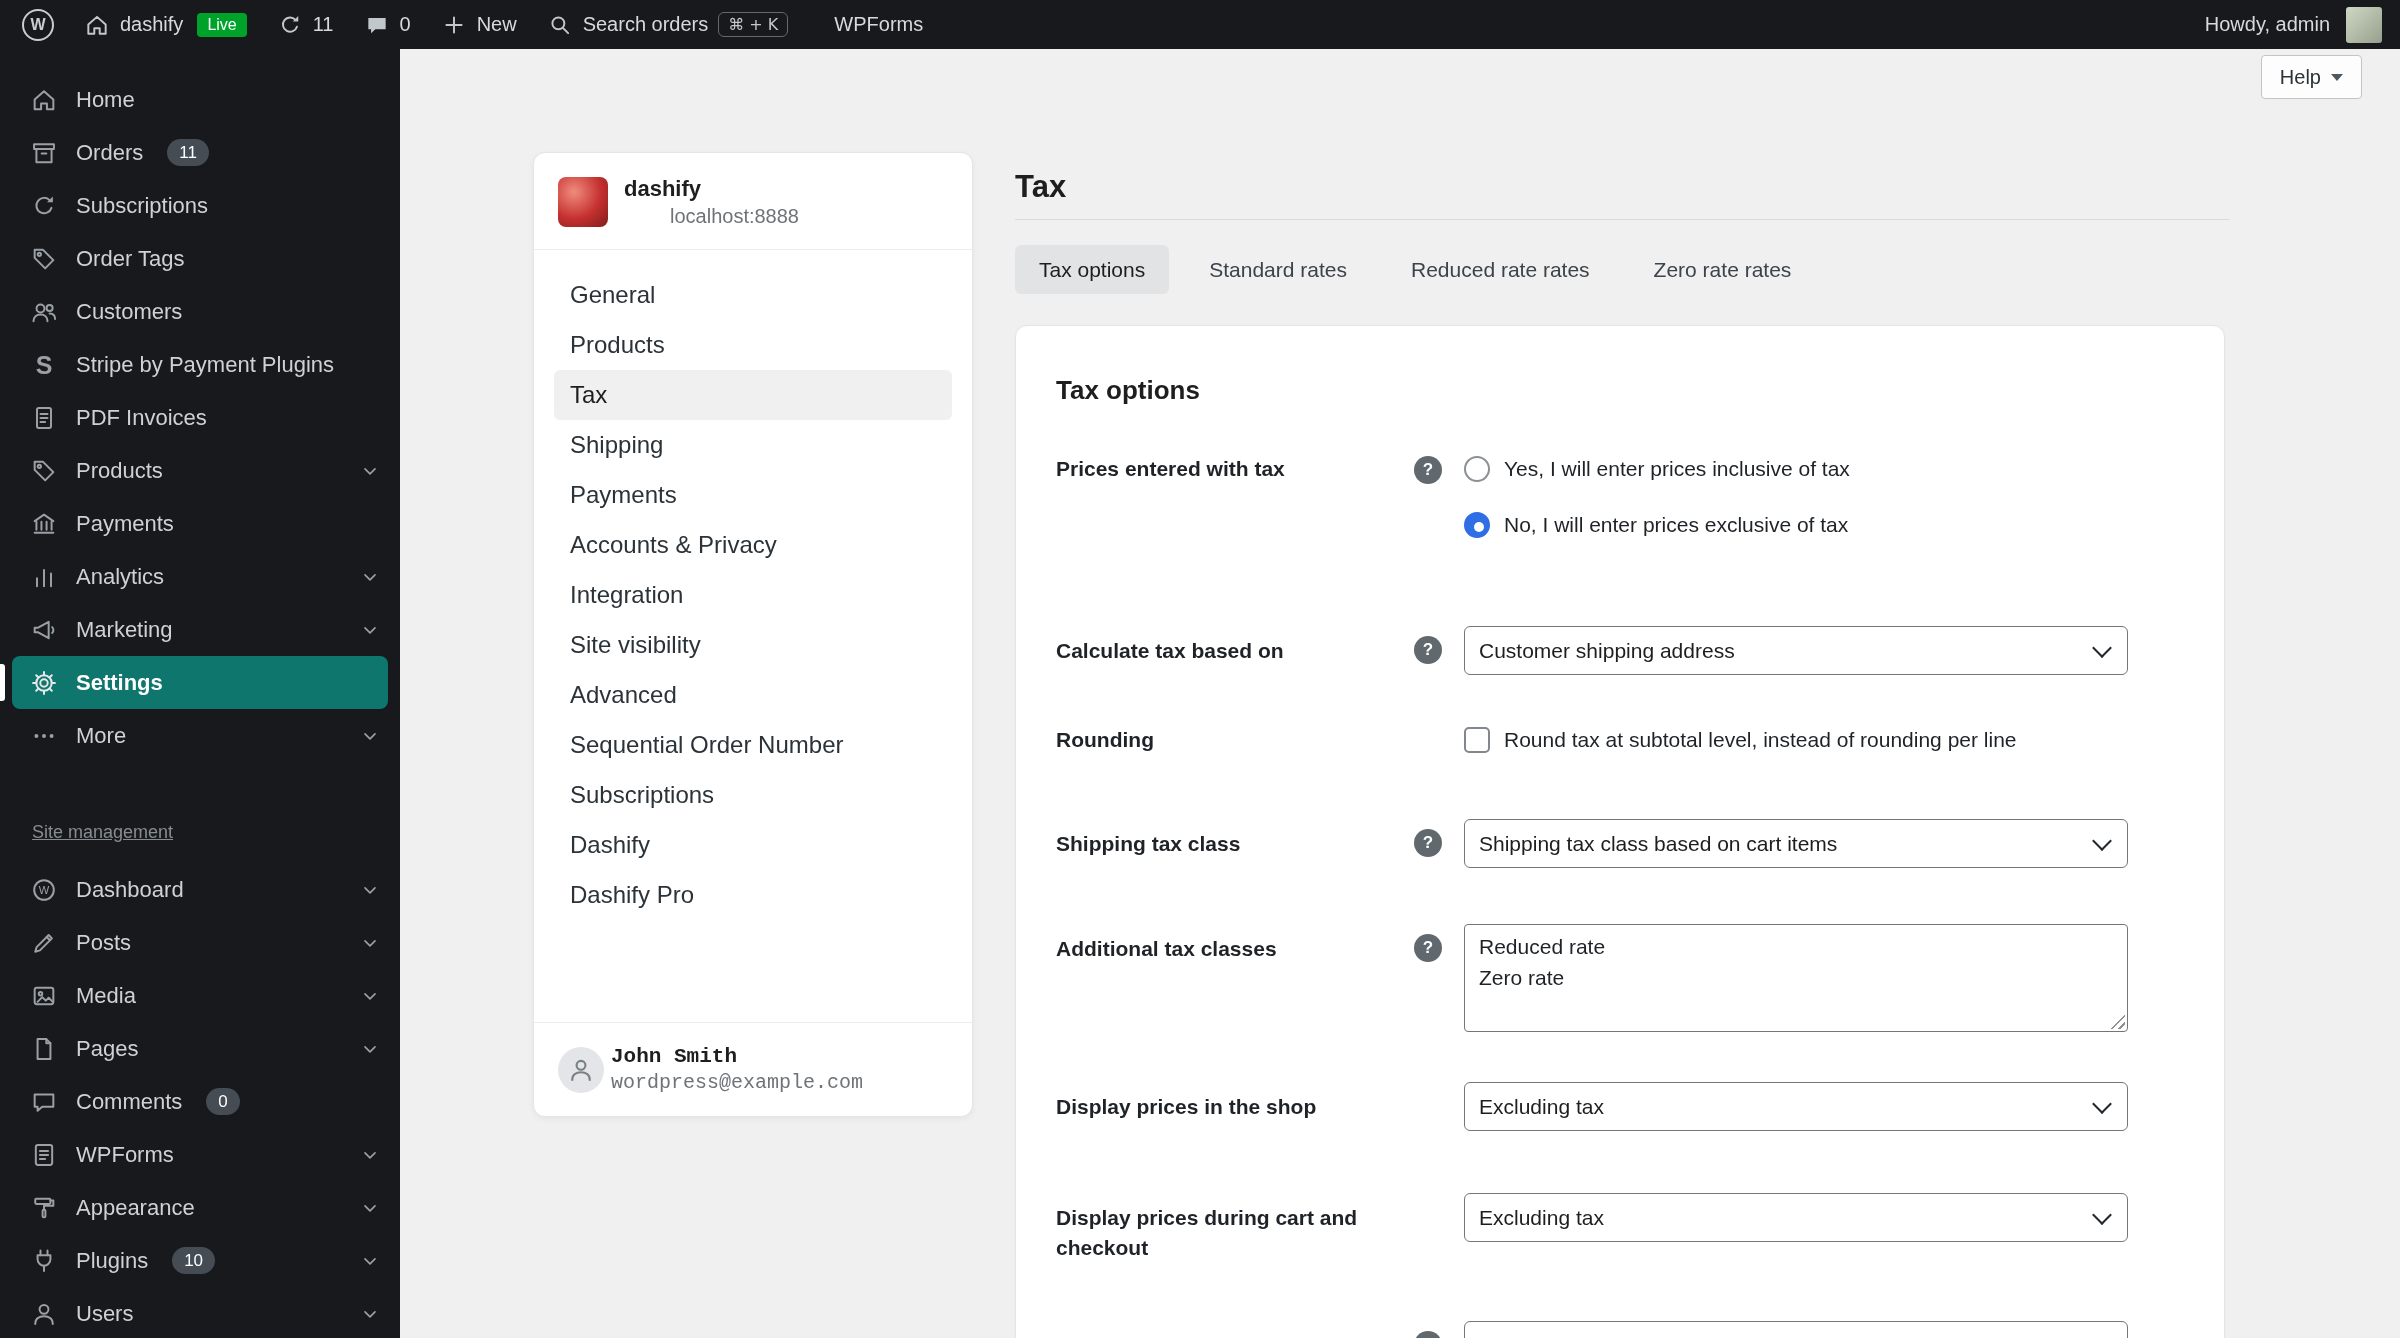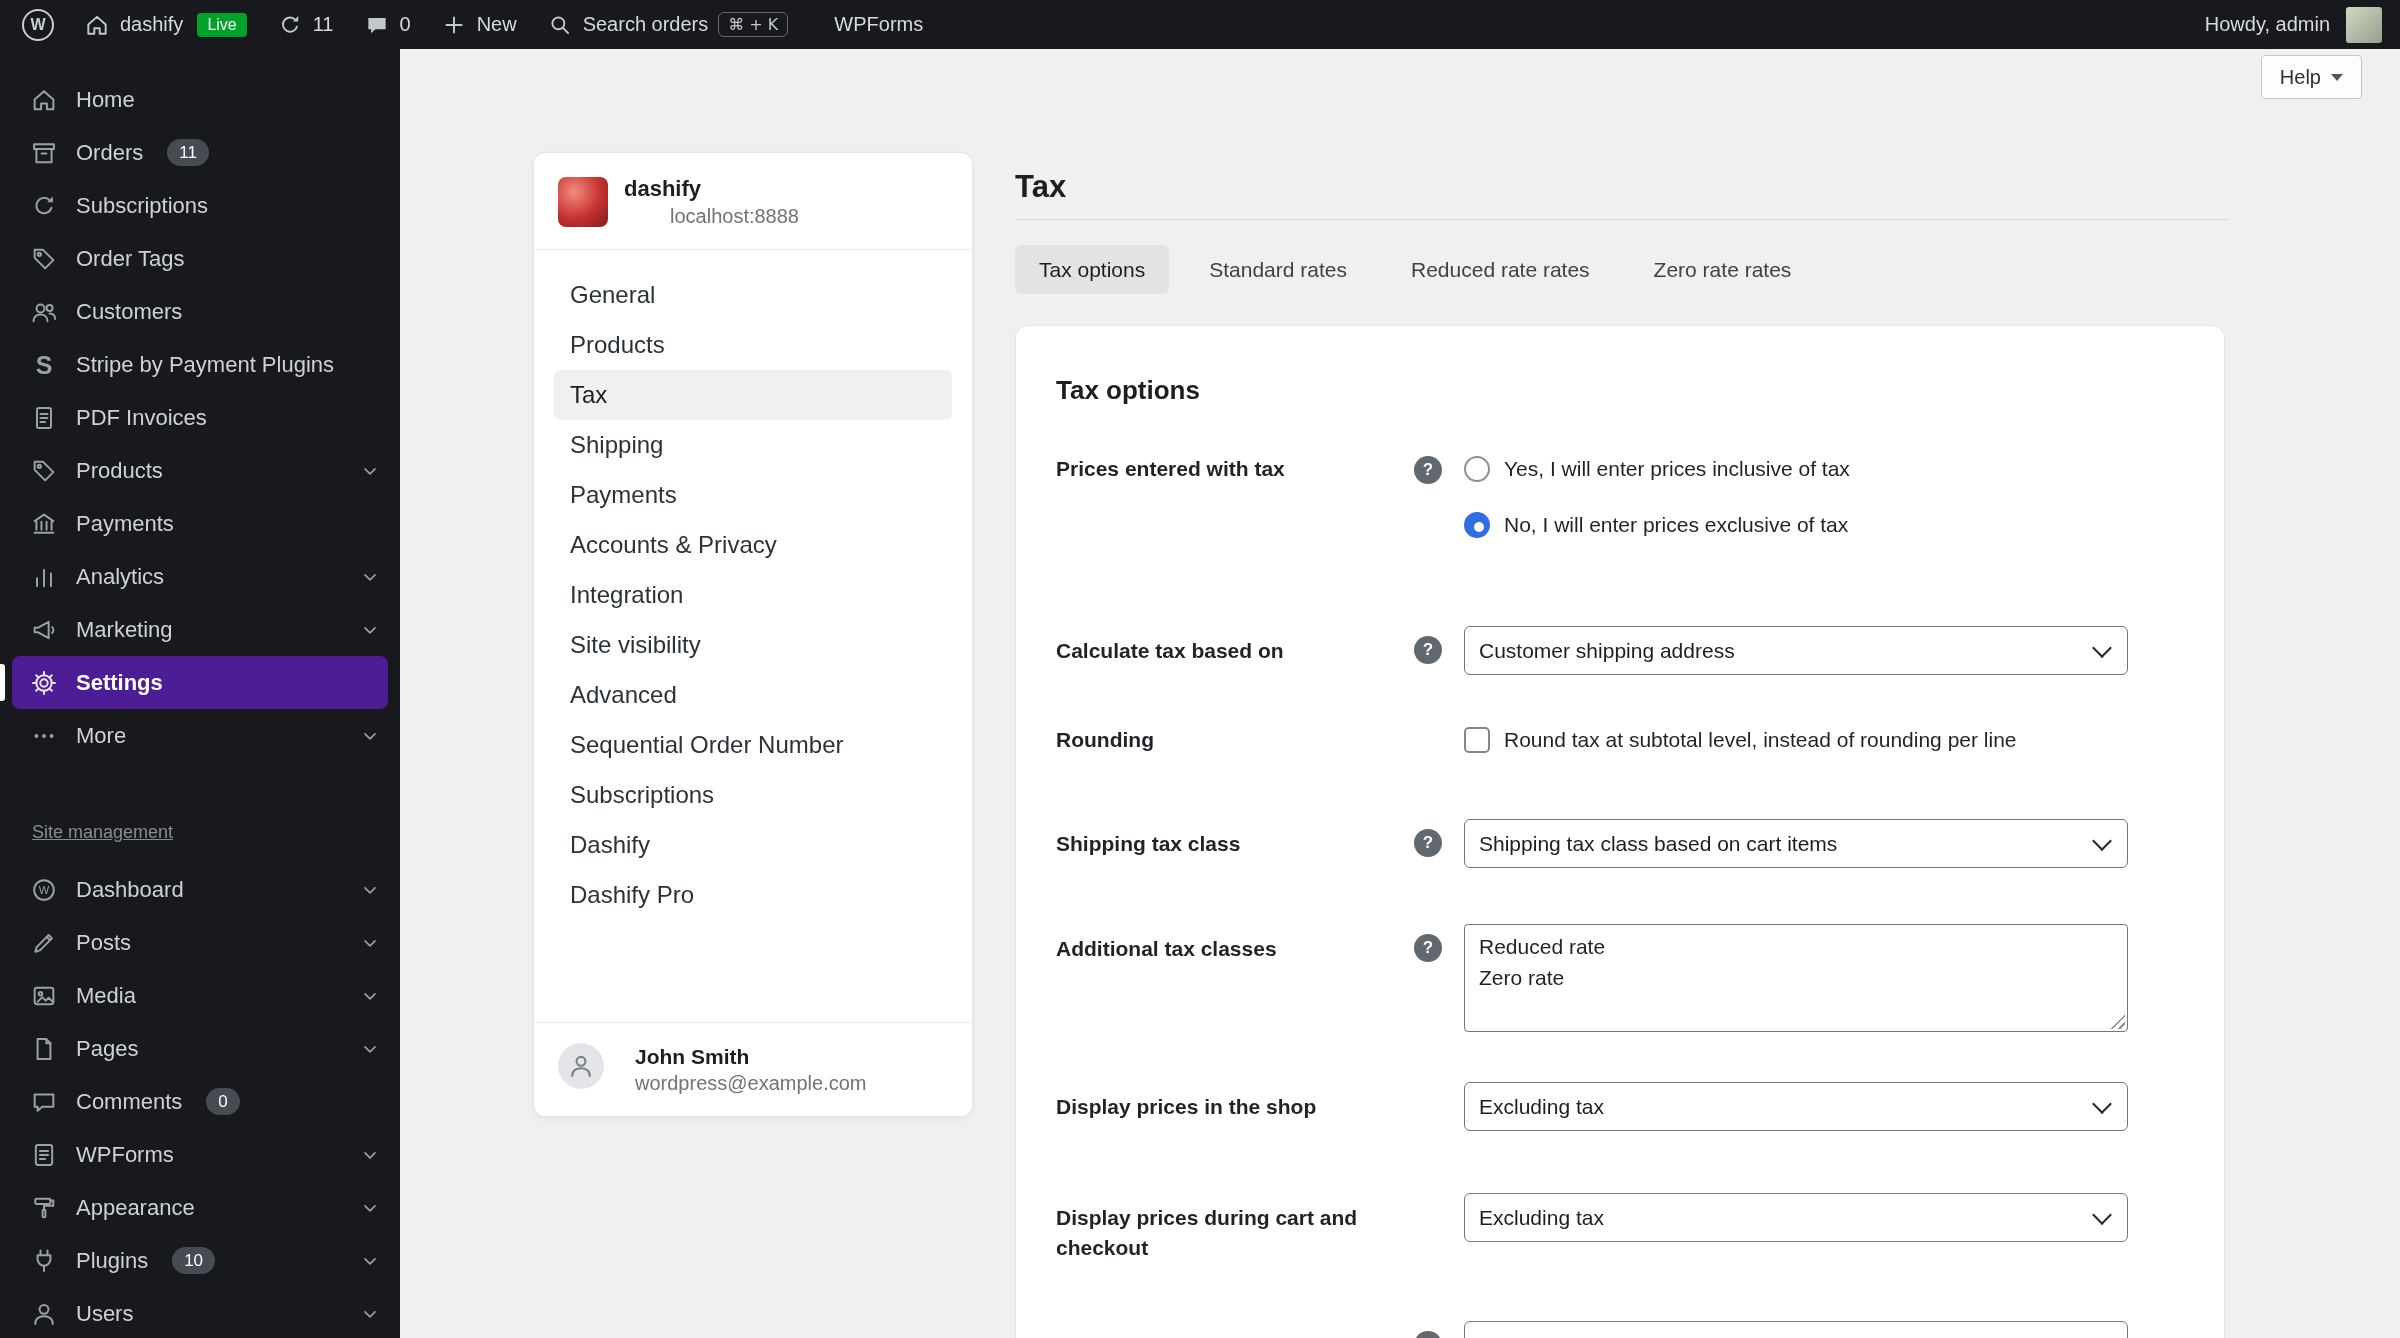--- a/index.html
+++ b/index.html
@@ -18,21 +18,21 @@
   .live-badge{background:#00a32a;color:#fff;font-size:16px;padding:3px 10px;border-radius:4px;margin-left:4px;}
   .kbd{border:1.5px solid #62696f;border-radius:6px;padding:2px 9px;font-size:16px;color:#c3c8cd;
        font-family:"DejaVu Sans","Liberation Sans",sans-serif;}
   .ab-right{margin-left:auto;display:flex;align-items:center;gap:16px;padding-right:18px;}
   .ab-avatar{width:36px;height:36px;border-radius:3px;background:linear-gradient(135deg,#cfd8c2,#97a08e);}
 
   
   .sidebar{position:absolute;top:49px;left:0;width:400px;bottom:0;background:#17191d;padding-top:24px;box-sizing:border-box;z-index:20;}
   .sb-item{position:relative;height:53px;display:flex;align-items:center;gap:18px;padding:0 20px 0 30px;
            color:#ced2d6;font-size:22px;cursor:pointer;margin:0 0;}
-  .sb-item.active{background:#4c1d95;border-radius:8px;margin:0 12px;padding:0 20px 0 18px;color:#ffffff;font-weight:700;}
+  .sb-item.active{background:#0f766e;border-radius:8px;margin:0 12px;padding:0 20px 0 18px;color:#ffffff;font-weight:700;}
   .sb-item.active .sb-ic{color:#e6e8ea;}
   .active-bar{position:absolute;left:-12px;top:8px;width:5px;height:37px;background:#fff;border-radius:0 3px 3px 0;}
   .sb-ic{display:inline-flex;color:#9aa0a6;flex-shrink:0;}
   .sb-ic svg{width:28px;height:28px;fill:none;stroke:currentColor;stroke-width:1.7;stroke-linecap:round;stroke-linejoin:round;}
   .sic-text{width:28px;text-align:center;font-size:25px;font-weight:700;line-height:28px;}
   .sb-label{white-space:nowrap;}
   .sb-badge{background:#454c54;color:#fff;font-size:17px;line-height:17px;padding:5px 12px;border-radius:14px;margin-left:6px;}
   .sb-chev{margin-left:auto;display:inline-flex;color:#9aa0a6;}
   .sb-chev svg{width:20px;height:20px;fill:none;stroke:currentColor;stroke-width:2;stroke-linecap:round;stroke-linejoin:round;}
   .sb-section{margin:60px 0 20px 32px;color:#868c92;font-size:18px;text-decoration:underline;}
@@ -48,21 +48,21 @@
   .settings-card{position:absolute;left:133px;top:103px;width:440px;height:965px;background:#fff;border:1px solid #e4e5e7;
                  border-radius:12px;box-shadow:0 2px 6px rgba(16,24,40,.05);box-sizing:border-box;display:flex;flex-direction:column;}
   .sc-header{display:flex;align-items:center;gap:16px;padding:22px 24px 20px;border-bottom:1px solid #ececec;}
   .sc-avatar{width:50px;height:50px;border-radius:8px;flex-shrink:0;
              background:radial-gradient(circle at 32% 30%,#f08c7d 0%,#c53030 55%,#7f1d1d 100%);}
   .sc-site{font-size:22px;font-weight:700;color:#1e1e1e;line-height:28px;}
   .sc-host{font-size:20px;color:#6f7378;line-height:26px;margin-left:46px;}
   .sc-nav{padding:20px 20px 30px;}
   .sc-item{height:50px;display:flex;align-items:center;padding:0 16px;border-radius:6px;font-size:24px;color:#2c3338;cursor:pointer;}
   .sc-item.active{background:#f0f0f1;color:#1e1e1e;}
-  .sc-footer{border-top:1px solid #ececec;padding:20px 24px;display:flex;gap:31px;margin-top:auto;}
+  .sc-footer{border-top:1px solid #ececec;padding:20px 24px;display:flex;align-items:center;gap:7px;margin-top:auto;font-family:Liberation Mono, monospace;}
   .sc-user-avatar{width:46px;height:46px;border-radius:50%;background:#e3e5e8;display:flex;align-items:center;justify-content:center;
                   color:#787f86;flex-shrink:0;}
   .sc-user-avatar svg{width:28px;height:28px;fill:none;stroke:currentColor;stroke-width:1.8;stroke-linecap:round;stroke-linejoin:round;}
   .sc-user-name{font-size:21px;font-weight:700;color:#1e1e1e;line-height:27px;}
   .sc-user-email{font-size:20px;color:#6f7378;line-height:26px;}
 
   
   .content{position:absolute;left:615px;top:0;width:1214px;}
   .page-title{margin:120px 0 0;font-size:31px;font-weight:700;color:#1e1e1e;line-height:36px;}
   .rule{border:none;border-top:1px solid #d9dadc;margin:14px 0 0;width:1214px;}

